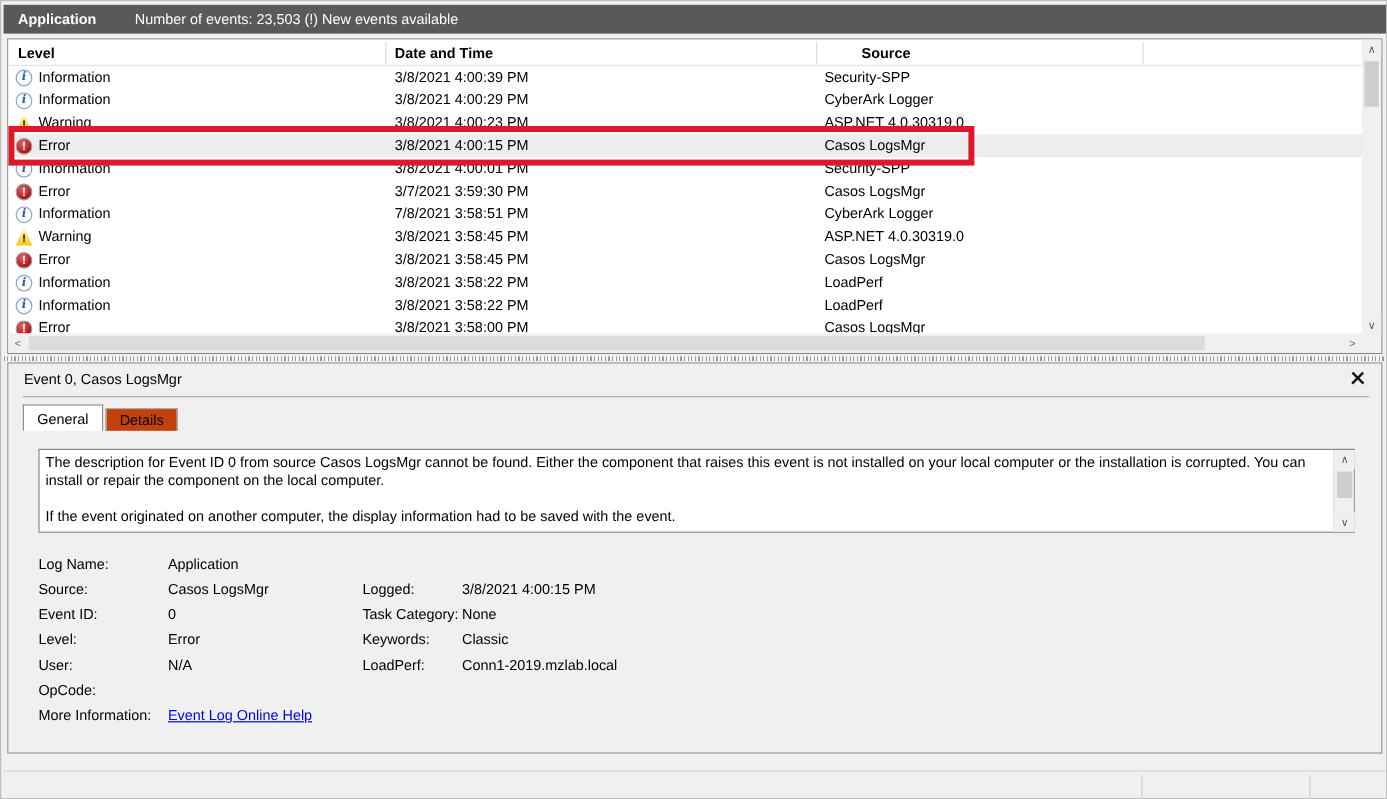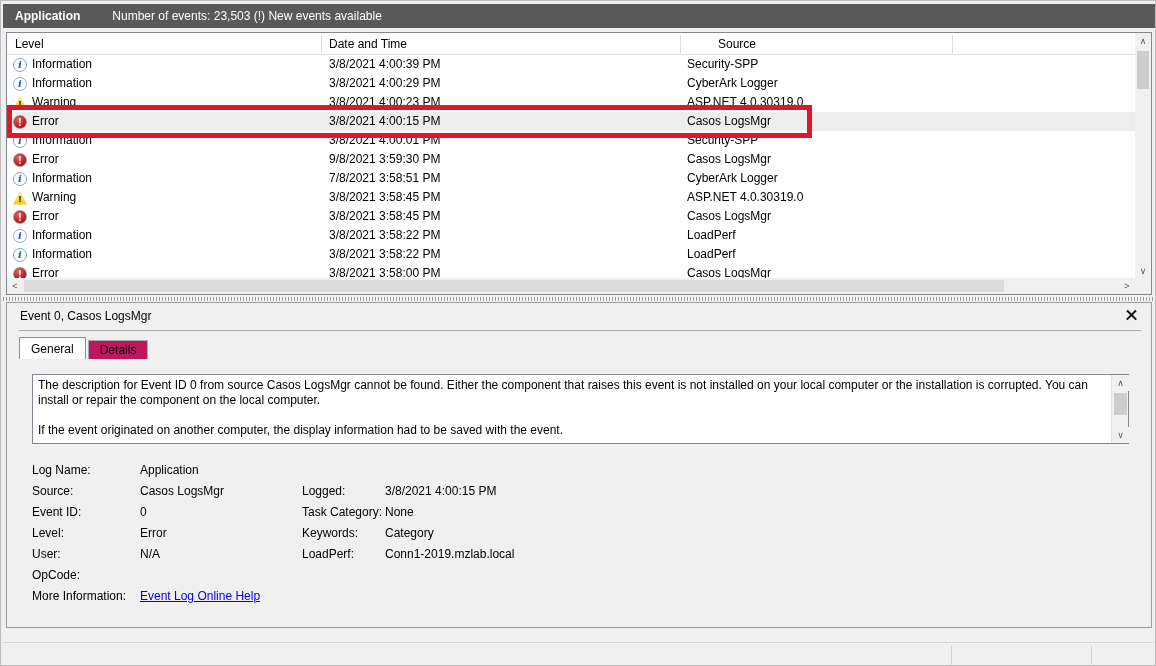--- a/index.html
+++ b/index.html
@@ -12,21 +12,21 @@
   .window{position:absolute;inset:0;border:1px solid #bdbdbd;background:#f0f0f0;}
 
   
   .title-bar{position:absolute;left:2px;top:3px;width:1152px;height:24px;background:var(--titlebar);color:#fff;display:flex;align-items:center;padding-left:12px;}
   .tb-name{font-weight:bold;}
   .tb-status{margin-left:32px;}
 
   
   .list-panel{position:absolute;left:5px;top:31px;width:1146px;height:263px;background:#fff;border:1px solid var(--panelborder);}
   .list-header{position:absolute;left:0;top:0;right:16px;height:22px;background:#fff;border-bottom:1px solid #e3e3e3;}
-  .col-header{position:absolute;top:0;height:38px;line-height:22px;white-space:nowrap;}
+  .col-header{position:absolute;top:0;height:38px;line-height:22px;white-space:nowrap;font-weight:bold;}
   .col-header:nth-of-type(1){left:8px;}
   .col-header:nth-of-type(2){left:322px;}
   .col-header:nth-of-type(3){left:711px;}
   .col-sep{position:absolute;top:2px;height:19px;width:1px;background:#dcdcdc;}
   .list-body{position:absolute;left:0;top:22px;right:16px;height:223px;overflow:hidden;background:#fff;}
   .row{position:relative;height:19px;line-height:19px;}
   .row[data-selected="true"]{background:var(--selrow);}
   .cell{position:absolute;top:0;height:19px;white-space:nowrap;}
   .c-level{left:6px;width:300px;display:flex;align-items:center;}
   .c-date{left:322px;}
@@ -58,21 +58,21 @@
 
   
   .detail-pane{position:absolute;left:5px;top:301px;width:1146px;height:326px;background:#f0f0f0;border:1px solid var(--paneborder);}
   .dp-title{position:absolute;left:13px;top:6px;}
   .dp-close{position:absolute;right:13px;top:6px;width:13px;height:13px;cursor:pointer;}
   .dp-close::before,.dp-close::after{content:"";position:absolute;left:0;top:5px;width:13px;height:2.4px;background:#141414;}
   .dp-close::before{transform:rotate(45deg);}
   .dp-close::after{transform:rotate(-45deg);}
   .dp-sep{position:absolute;left:12px;right:10px;top:27px;height:1px;background:#a9a9a9;}
   .tabs{position:absolute;left:12px;top:34px;height:22px;display:flex;align-items:flex-end;}
-  .tab{padding:0 11px;border:1px solid #acacac;border-bottom:none;background:#be185d;height:19px;line-height:19px;margin-right:2px;}
+  .tab{padding:0 11px;border:1px solid #acacac;border-bottom:none;background:#c2410c;height:19px;line-height:19px;margin-right:2px;}
   .tab[data-active="true"]{background:#fff;border-color:#8f8f8f;height:22px;line-height:22px;z-index:2;}
 
   .desc-box{position:absolute;left:25px;top:71px;width:1097px;height:70px;background:#fff;border:1px solid var(--panelborder);}
   .desc-text{position:absolute;left:0;top:0;right:17px;bottom:0;padding:3px 8px 3px 5px;line-height:15px;overflow:hidden;}
   .desc-text p+p{margin-top:15px;}
   .desc-scroll{position:absolute;top:0;right:0;bottom:0;width:17px;background:#f0f0f0;border-left:1px solid #e2e2e2;}
   .desc-scroll .up{top:0;width:17px;}
   .desc-scroll .down{bottom:0;width:17px;}
   .desc-scroll .sb-thumb{position:absolute;top:18px;left:2px;width:13px;height:22px;background:#cdcdcd;}
 
@@ -150,21 +150,21 @@
             <span>Information</span>
           </span>
           <span class="cell c-date">3/8/2021 4:00:01 PM</span>
           <span class="cell c-source">Security-SPP</span>
         </div>
         <div class="row" data-level="error">
           <span class="cell c-level">
             <i class="level-icon"></i>
             <span>Error</span>
           </span>
-          <span class="cell c-date">9/8/2021 3:59:30 PM</span>
+          <span class="cell c-date">3/7/2021 3:59:30 PM</span>
           <span class="cell c-source">Casos LogsMgr</span>
         </div>
         <div class="row" data-level="information">
           <span class="cell c-level">
             <i class="level-icon"></i>
             <span>Information</span>
           </span>
           <span class="cell c-date">7/8/2021 3:58:51 PM</span>
           <span class="cell c-source">CyberArk Logger</span>
         </div>
@@ -265,21 +265,21 @@
         <div class="prop-row">
           <span class="p-label1">Event ID:</span>
           <span class="p-value1">0</span>
           <span class="p-label2">Task Category:</span>
           <span class="p-value2">None</span>
         </div>
         <div class="prop-row">
           <span class="p-label1">Level:</span>
           <span class="p-value1">Error</span>
           <span class="p-label2">Keywords:</span>
-          <span class="p-value2">Category</span>
+          <span class="p-value2">Classic</span>
         </div>
         <div class="prop-row">
           <span class="p-label1">User:</span>
           <span class="p-value1">N/A</span>
           <span class="p-label2">LoadPerf:</span>
           <span class="p-value2">Conn1-2019.mzlab.local</span>
         </div>
         <div class="prop-row">
           <span class="p-label1">OpCode:</span>
           <span class="p-value1"></span>

